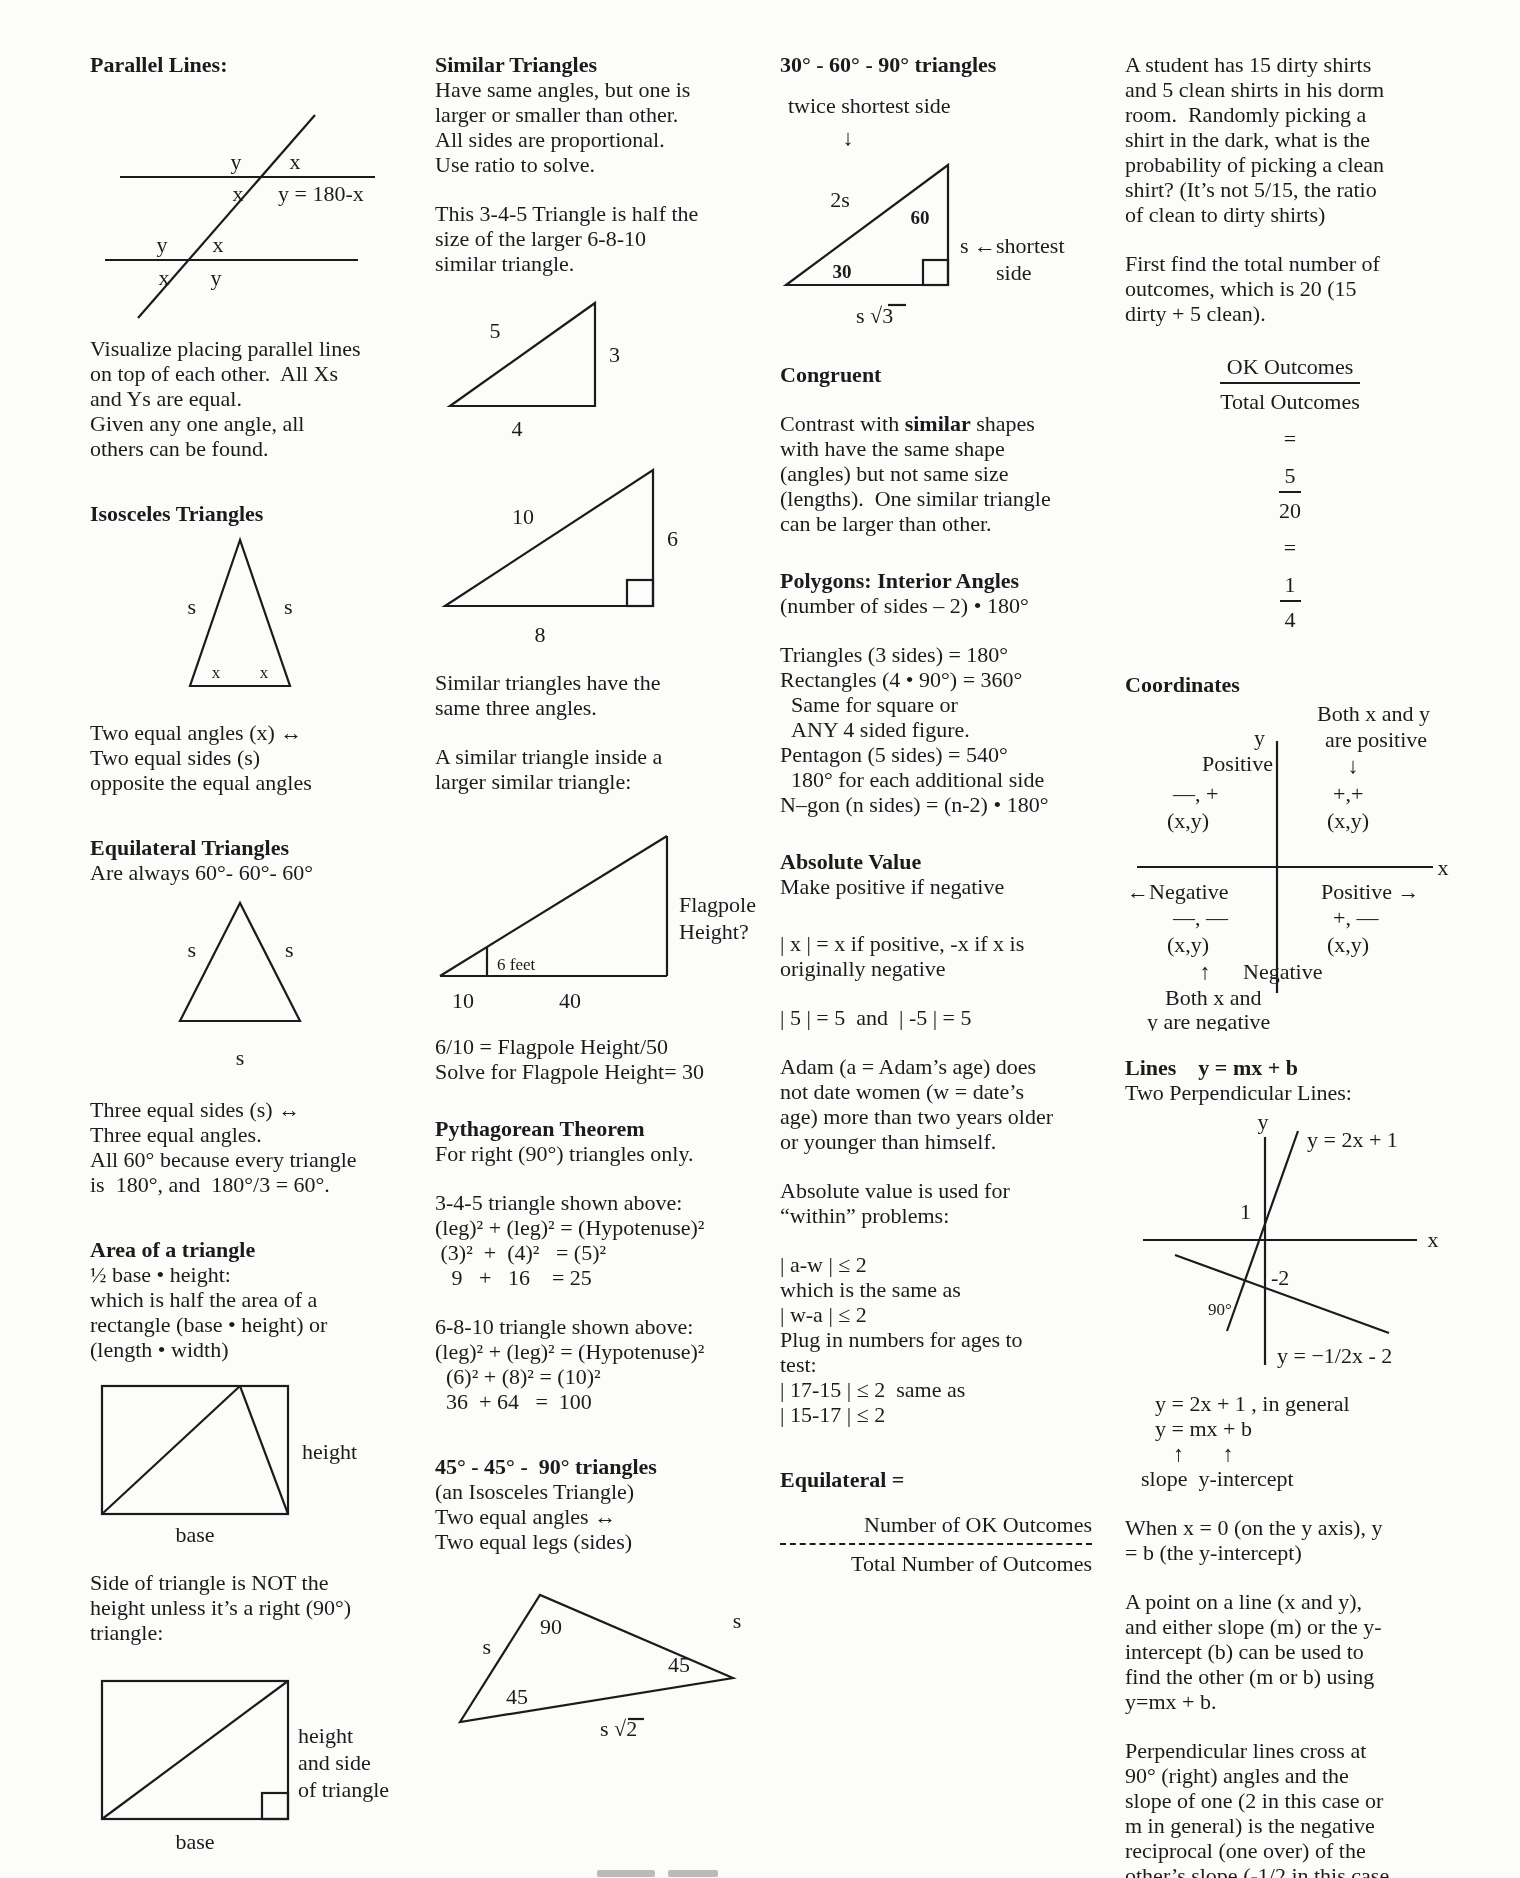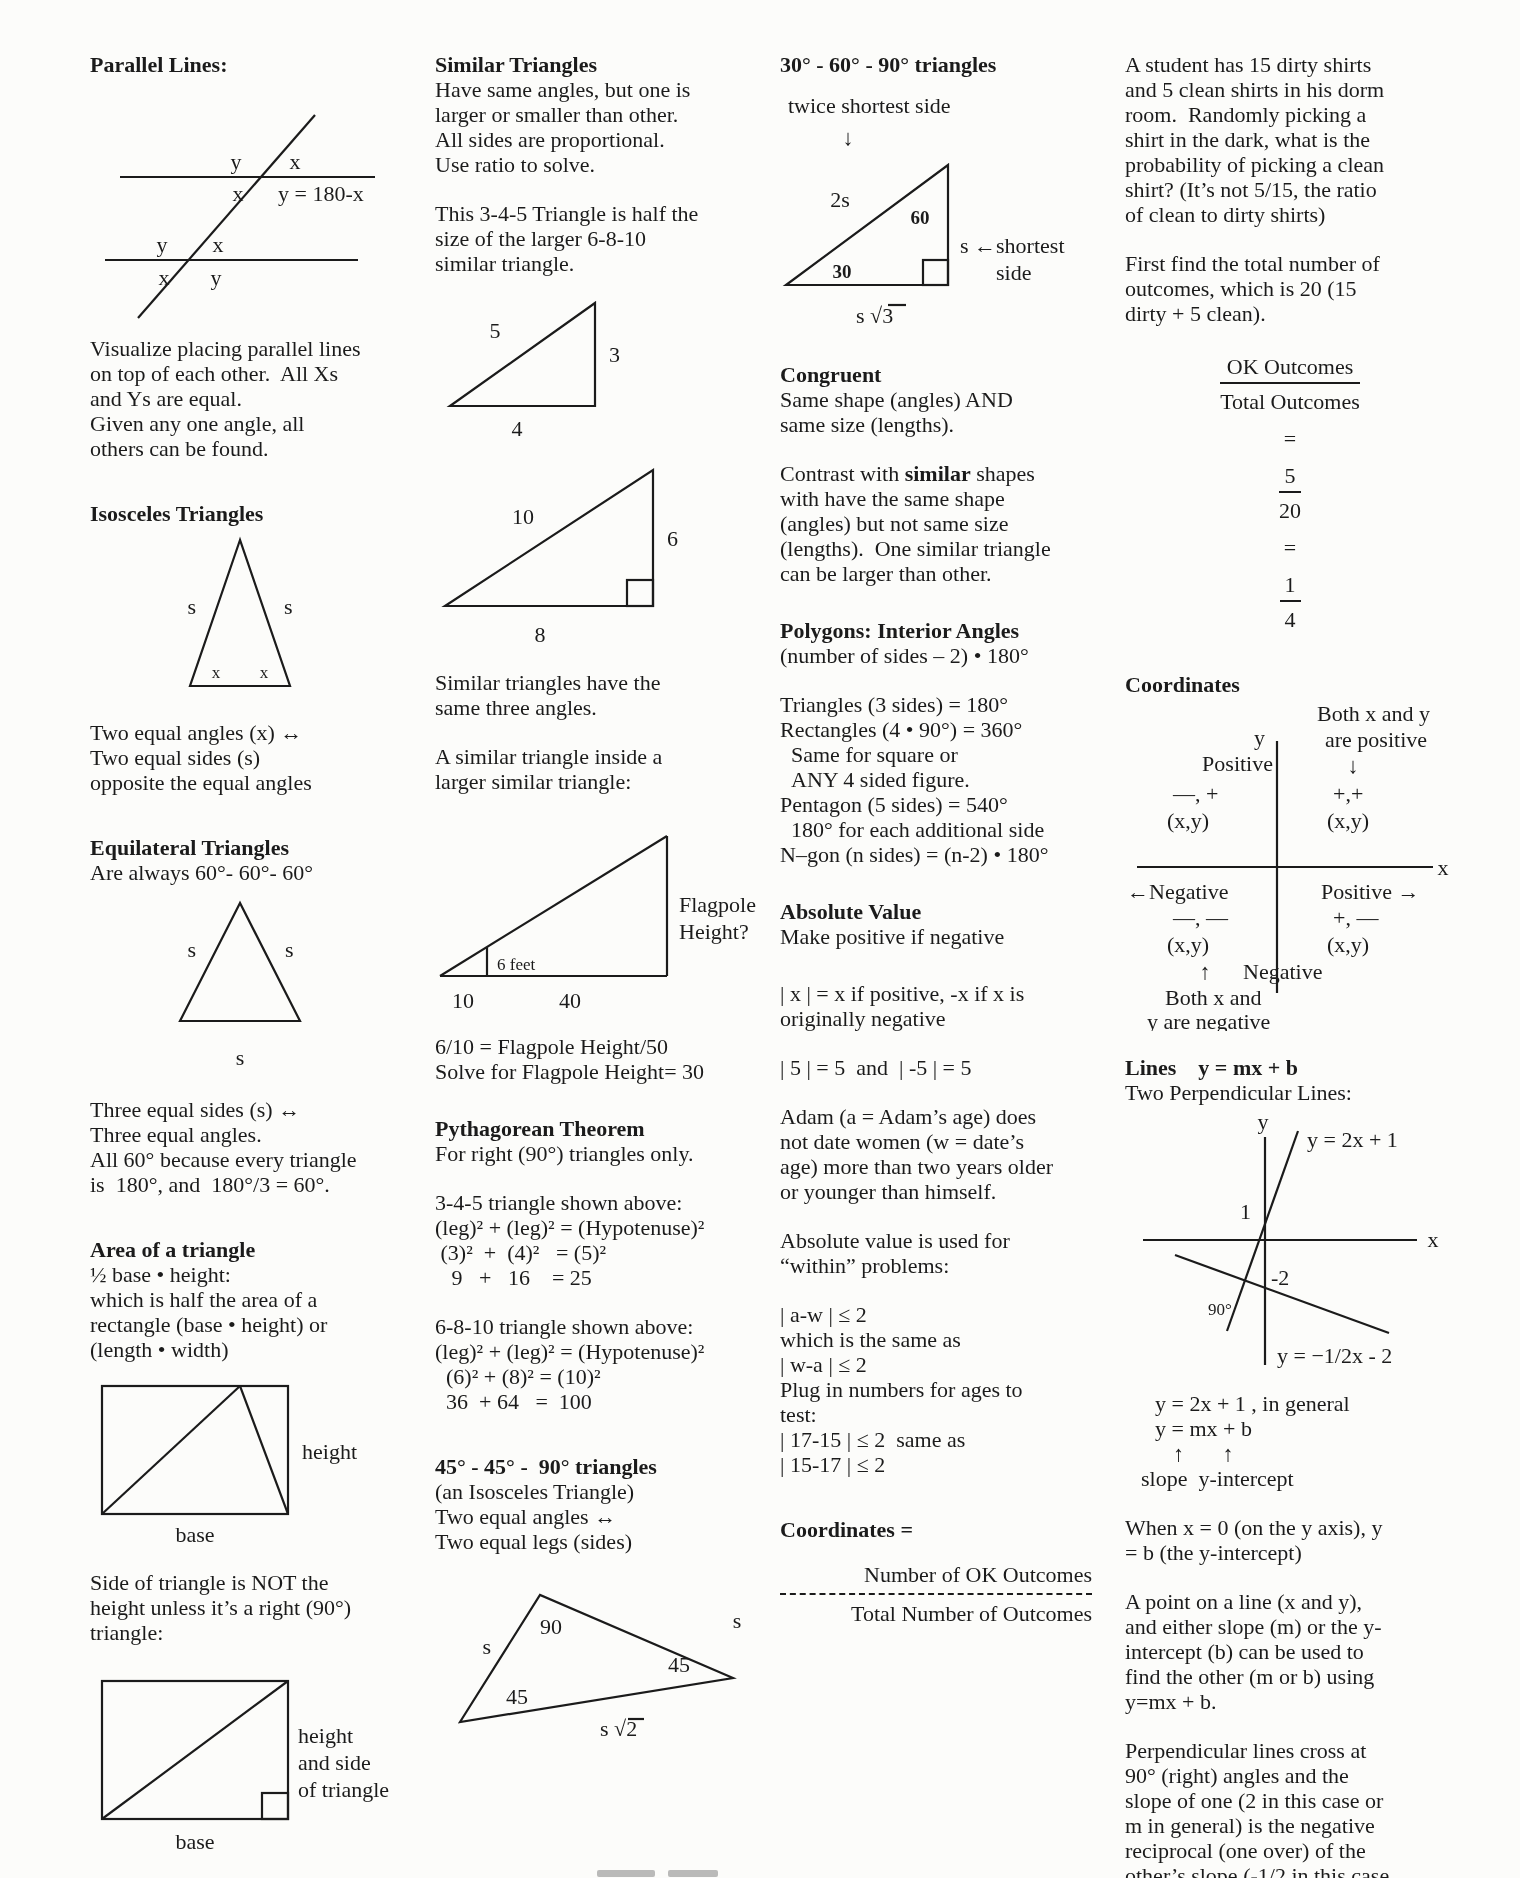--- a/index.html
+++ b/index.html
@@ -233,22 +233,20 @@
       </g>
       <text x="60" y="114" text-anchor="middle">2s</text>
       <text x="62" y="185" class="b" text-anchor="middle">30</text>
       <text x="140" y="131" class="b" text-anchor="middle">60</text>
       <text x="180" y="160">s ←shortest</text>
       <text x="216" y="187">side</text>
       <text x="76" y="230">s √3</text>
     </svg>
 
     <div class="h mt24">Congruent</div>
-    <div class="p">Same shape (angles) AND
-same size (lengths).</div>
 
     <div class="p mt24"><span>Contrast with </span><b>similar</b><span> shapes
 with have the same shape
 (angles) but not same size
 (lengths).  One similar triangle
 can be larger than other.</span></div>
 
     <div class="h mt32">Polygons: Interior Angles</div>
     <div class="p">(number of sides – 2) • 180°</div>
     <div class="p mt24">Triangles (3 sides) = 180°
@@ -271,21 +269,21 @@
     <div class="p mt24">Absolute value is used for
 “within” problems:</div>
     <div class="p mt24">| a-w | ≤ 2
 which is the same as
 | w-a | ≤ 2
 Plug in numbers for ages to
 test:
 | 17-15 | ≤ 2  same as
 | 15-17 | ≤ 2</div>
 
-    <div class="h mt40">Coordinates =</div>
+    <div class="h mt40">Equilateral =</div>
     <div class="bigfrac">
       <div class="num">Number of OK Outcomes</div>
       <div class="den">Total Number of Outcomes</div>
     </div>
 
   </div>
 
   <div class="col">
 
     <div class="p">A student has 15 dirty shirts

